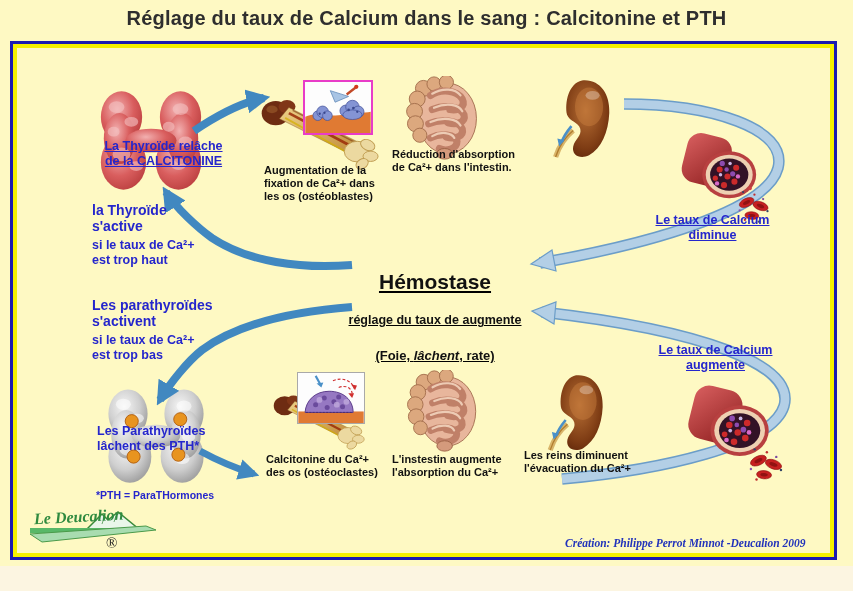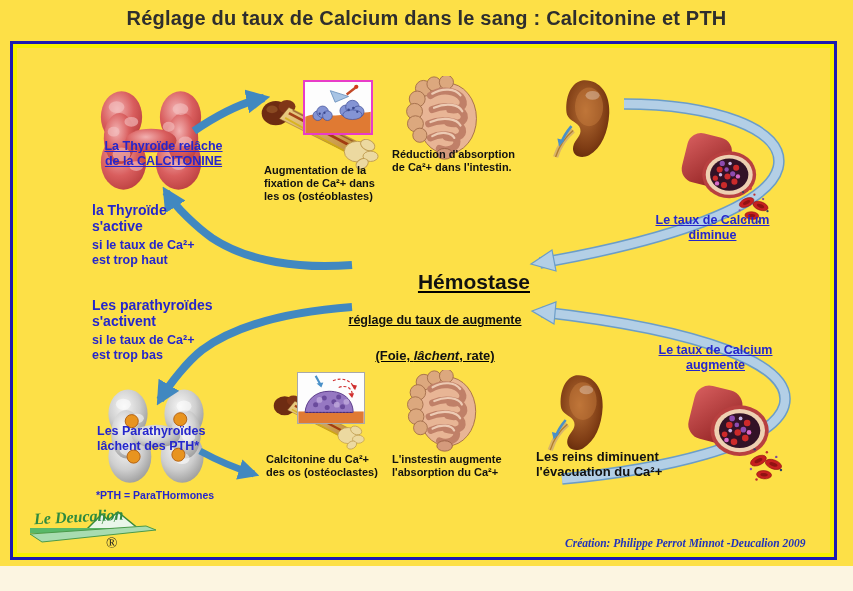--- a/index.html
+++ b/index.html
@@ -1,29 +1,29 @@
 <!DOCTYPE html>
 <html><head>
 <meta charset="utf-8">
 <style>
   html,body{margin:0;padding:0;background:#ffffff;}
-  .page{position:relative;width:853px;height:591px;overflow:hidden;background:#fde047;
+  .page{position:relative;width:853px;height:591px;overflow:hidden;background:#fef9c3;
         font-family:"Liberation Sans",sans-serif;}
   .title{position:absolute;left:0;top:7px;width:853px;text-align:center;
          font-size:20px;font-weight:bold;color:#2e2e2e;letter-spacing:0.2px;z-index:5;}
   .frame{position:absolute;left:10px;top:41px;width:821px;height:513px;
          border:3px solid #1c1cb0;outline:none;z-index:0;}
   .frame-inner{position:absolute;inset:0;border:4px solid #f6f200;}
   .strip{position:absolute;left:0;top:566px;width:853px;height:25px;background:#fcf5e1;z-index:0;}
   .layer{position:absolute;left:0;top:0;width:853px;height:591px;pointer-events:none;}
   .arcs{z-index:1;} .arrows{z-index:3;}
   .fig{position:absolute;z-index:2;} .inset{position:absolute;z-index:3;}
   .lbl{position:absolute;white-space:pre-line;font-weight:bold;z-index:4;line-height:1.16;}
   .blue{color:#2526cc;} .blk{color:#111;} .ctr{text-align:center;text-decoration:underline;}
-  .center-h{font-size:21px;color:#111;line-height:1.05;text-align:right;}
+  .center-h{font-size:21px;color:#111;line-height:1.05;}
   .center-s{font-size:12.5px;color:#111;margin-top:2px;}
   .logo-name{position:absolute;left:6px;top:2px;font-family:"Liberation Serif",serif;
              font-style:italic;font-weight:bold;font-size:16px;color:#2f8a3f;transform:rotate(-3deg);}
   .logo-reg{position:absolute;left:78px;top:29px;font-family:"Liberation Serif",serif;
             font-size:15px;color:#222;}
   .credit{position:absolute;left:565px;top:537px;width:268px;z-index:4;
           font-family:"Liberation Serif",serif;font-style:italic;font-weight:bold;
           font-size:11.5px;color:#2233bb;}
 </style>
 </head>
@@ -411,21 +411,21 @@
   <div class="lbl blue" style="left:92px;top:333px;font-size:12.5px">si le taux de Ca²+
 est trop bas</div>
   <div class="lbl blue" style="left:97px;top:424px;font-size:12.5px">Les Parathyroïdes
 lâchent des PTH*</div>
   <div class="lbl blue" style="left:96px;top:489px;font-size:10.5px">*PTH = ParaTHormones</div>
 
   <div class="lbl blk" style="left:266px;top:453px;font-size:11px">Calcitonine du Ca²+
 des os (ostéoclastes)</div>
   <div class="lbl blk" style="left:392px;top:453px;font-size:11px">L'instestin augmente
 l'absorption du Ca²+</div>
-  <div class="lbl blk" style="left:536px;top:449px;font-size:13px">Les reins diminuent
+  <div class="lbl blk" style="left:524px;top:449px;font-size:11px">Les reins diminuent
 l'évacuation du Ca²+</div>
   <div class="lbl blue ctr" style="left:648px;top:343px;width:135px;font-size:12.5px">Le taux de Calcium
 augmente</div>
 
   <div style="position:absolute;left:28px;top:506px;width:150px;height:58px;z-index:4">
     <svg width="140" height="45" viewBox="0 0 140 45" style="position:absolute;left:0;top:4px">
       <polygon points="58,20 74,4 80,10 90,2 112,20" fill="#eaf6ea" stroke="#3a8a3a" stroke-width="1.5"></polygon>
       <line x1="76" y1="8" x2="74" y2="14" stroke="#3a8a3a" stroke-width="0.7"></line>
       <line x1="88" y1="6" x2="86" y2="12" stroke="#3a8a3a" stroke-width="0.7"></line>
       <rect x="2" y="18" width="84" height="5" fill="#58b868"></rect>

